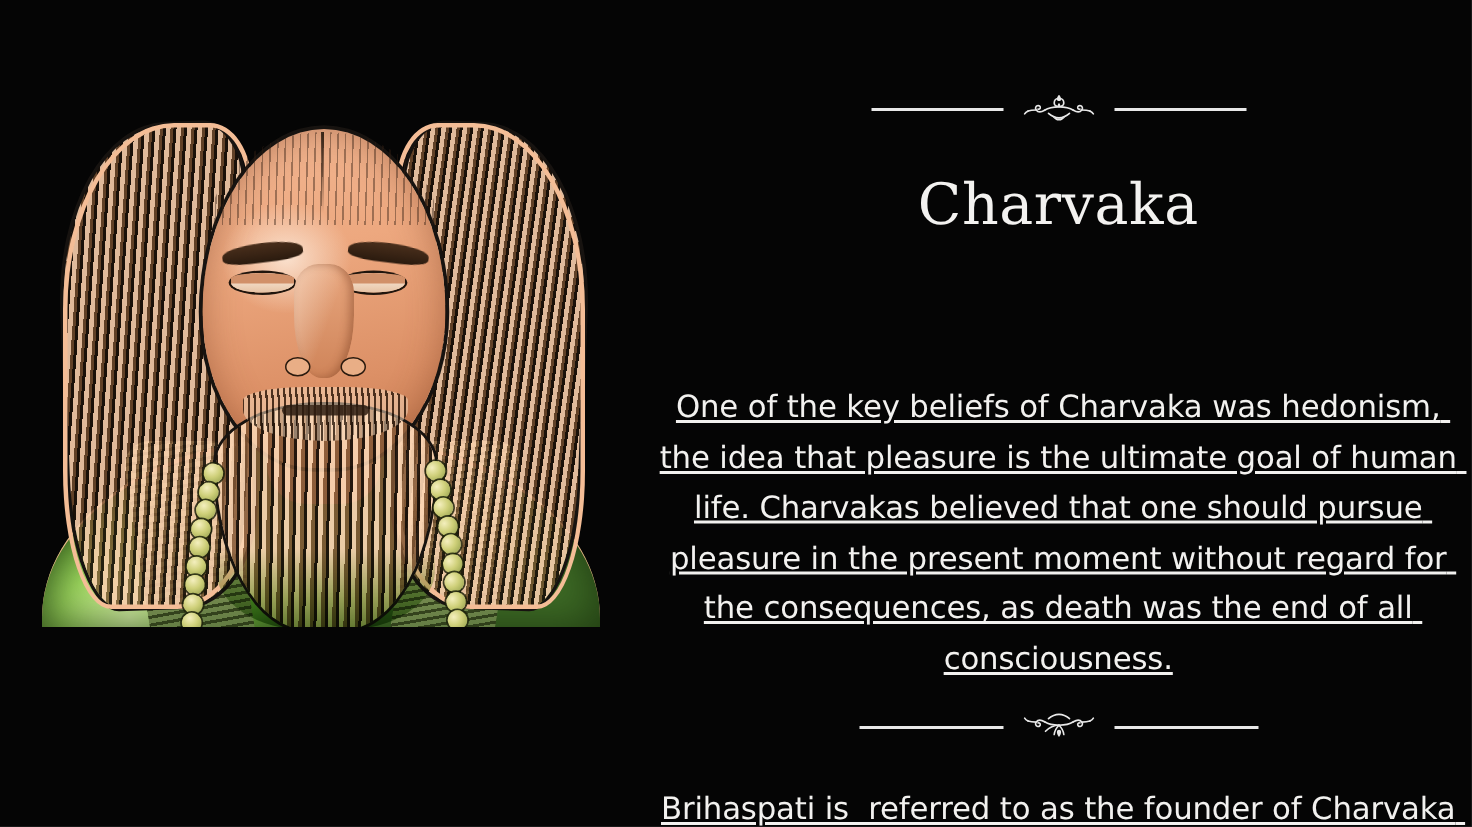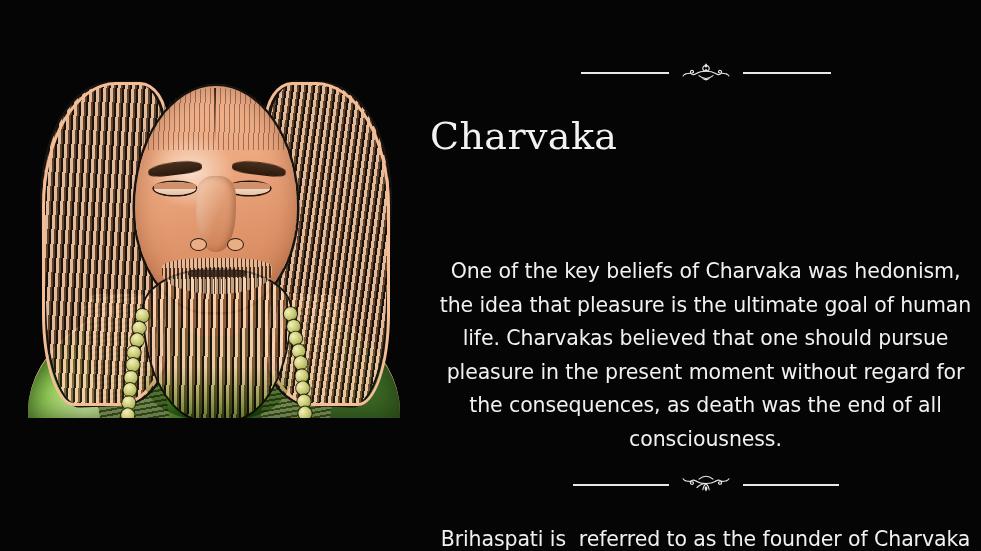--- a/index.html
+++ b/index.html
@@ -227,21 +227,21 @@
     height: 22px;
     flex: 0 0 auto;
   }
   #divider-bottom .div-rule { width: 96px; }
 
   #slide-title {
     position: absolute;
     left: 0;
     top: 114px;
     width: 551px;
-    text-align: left;
+    text-align: center;
     font-family: "DejaVu Serif", "Liberation Serif", serif;
     font-weight: 400;
     font-size: 38px;
     line-height: 44px;
     color: #f3f2f0;
     letter-spacing: .4px;
   }
 
   #body-text {
     position: absolute;
@@ -249,21 +249,21 @@
     top: 188px;
     width: 539px;
     text-align: center;
     font-family: "DejaVu Sans", "Liberation Sans", sans-serif;
     font-size: 20.5px;
     line-height: 33.5px;
     color: #f2f1ef;
     letter-spacing: -.1px;
     white-space: pre-wrap;
   }
-  .para { margin: 0; }
+  .para { margin: 0; text-decoration: underline; }
 </style>
 </head>
 <body>
 
 <div id="slide">
 
   <div id="portrait-panel">
     <div id="portrait-clip">
 
       <div class="fig robe"></div>

